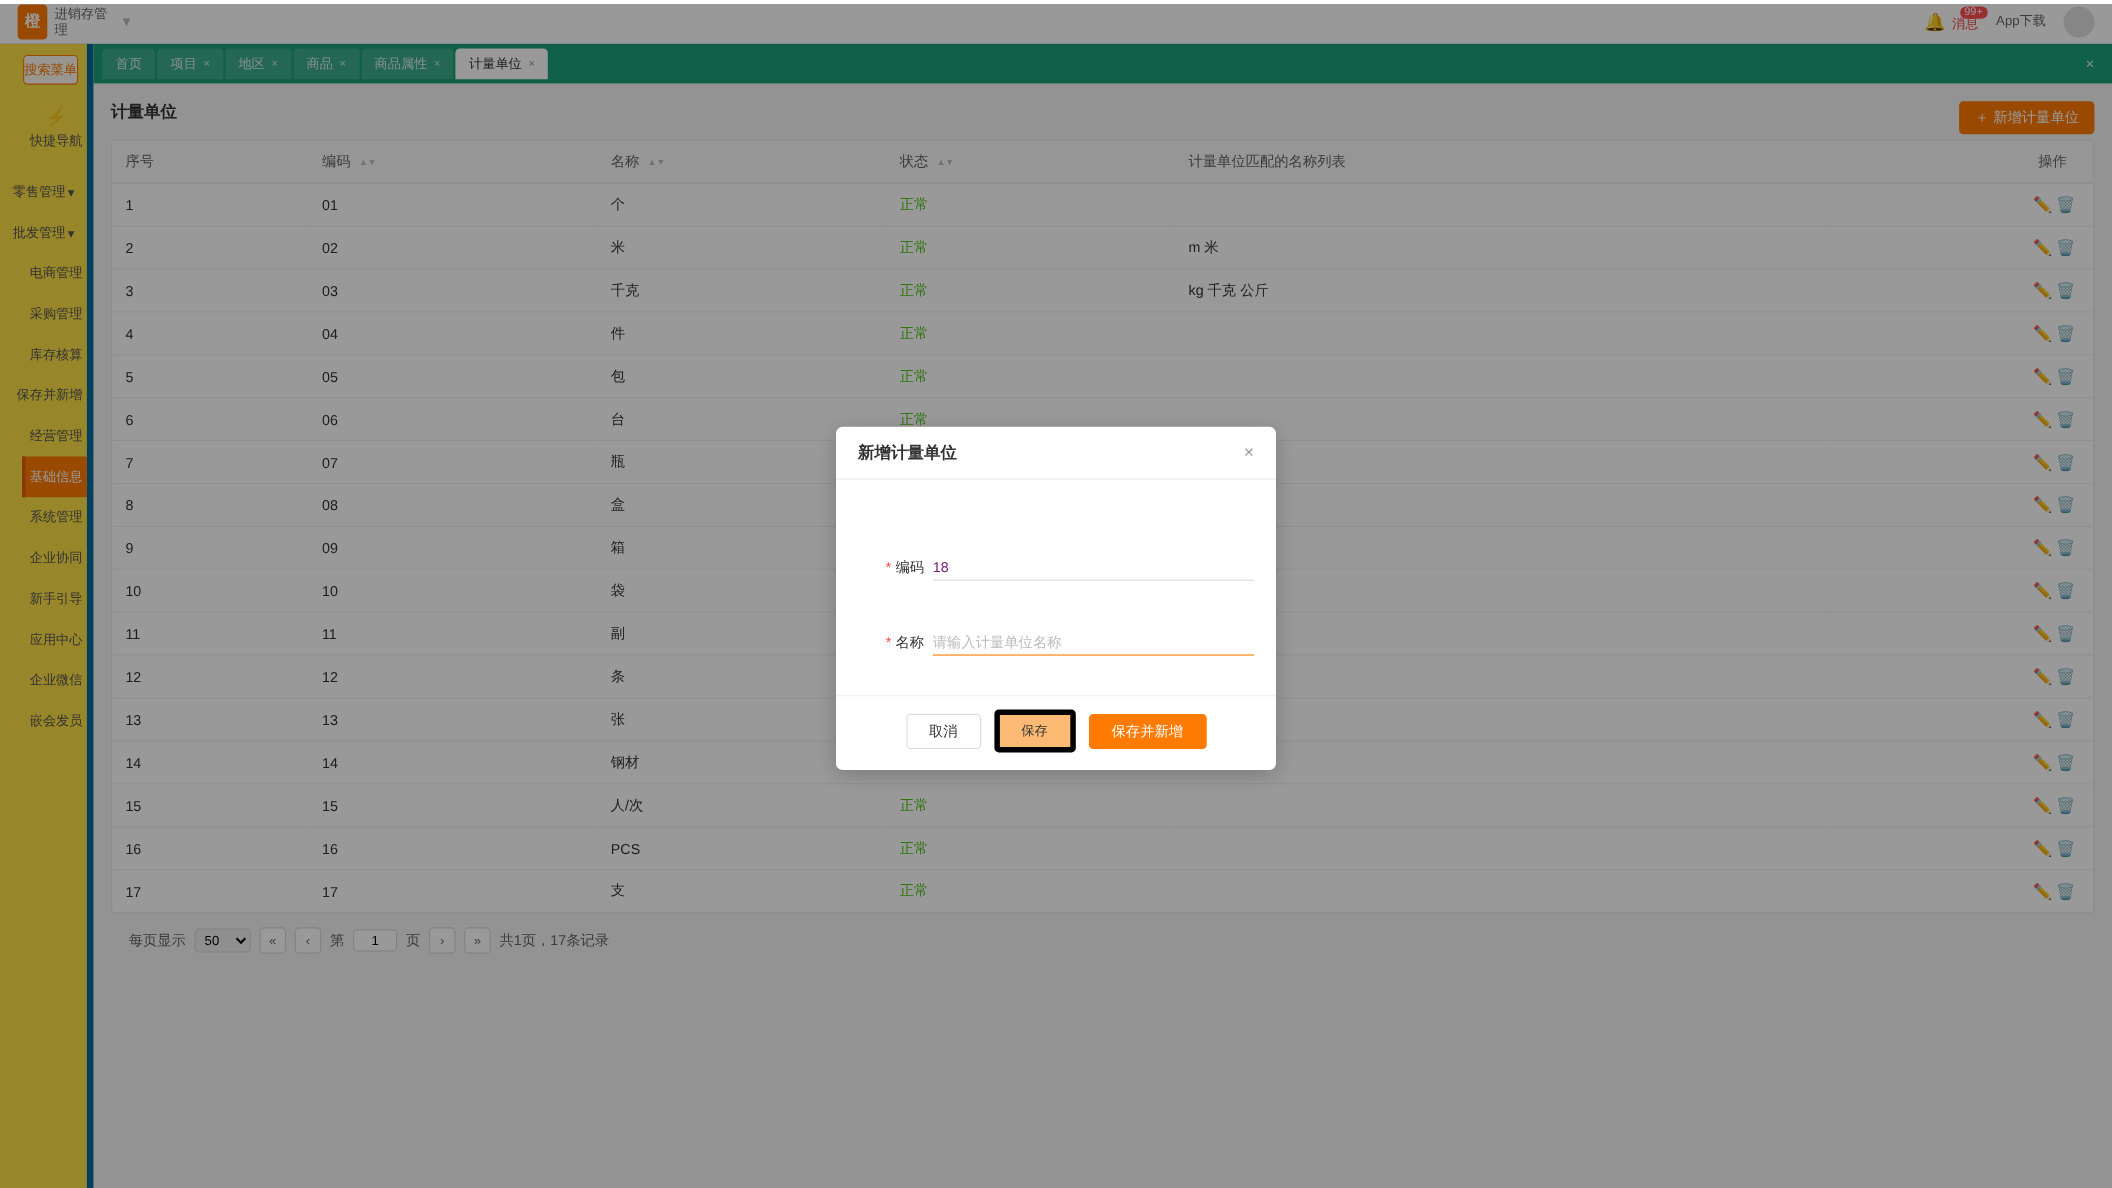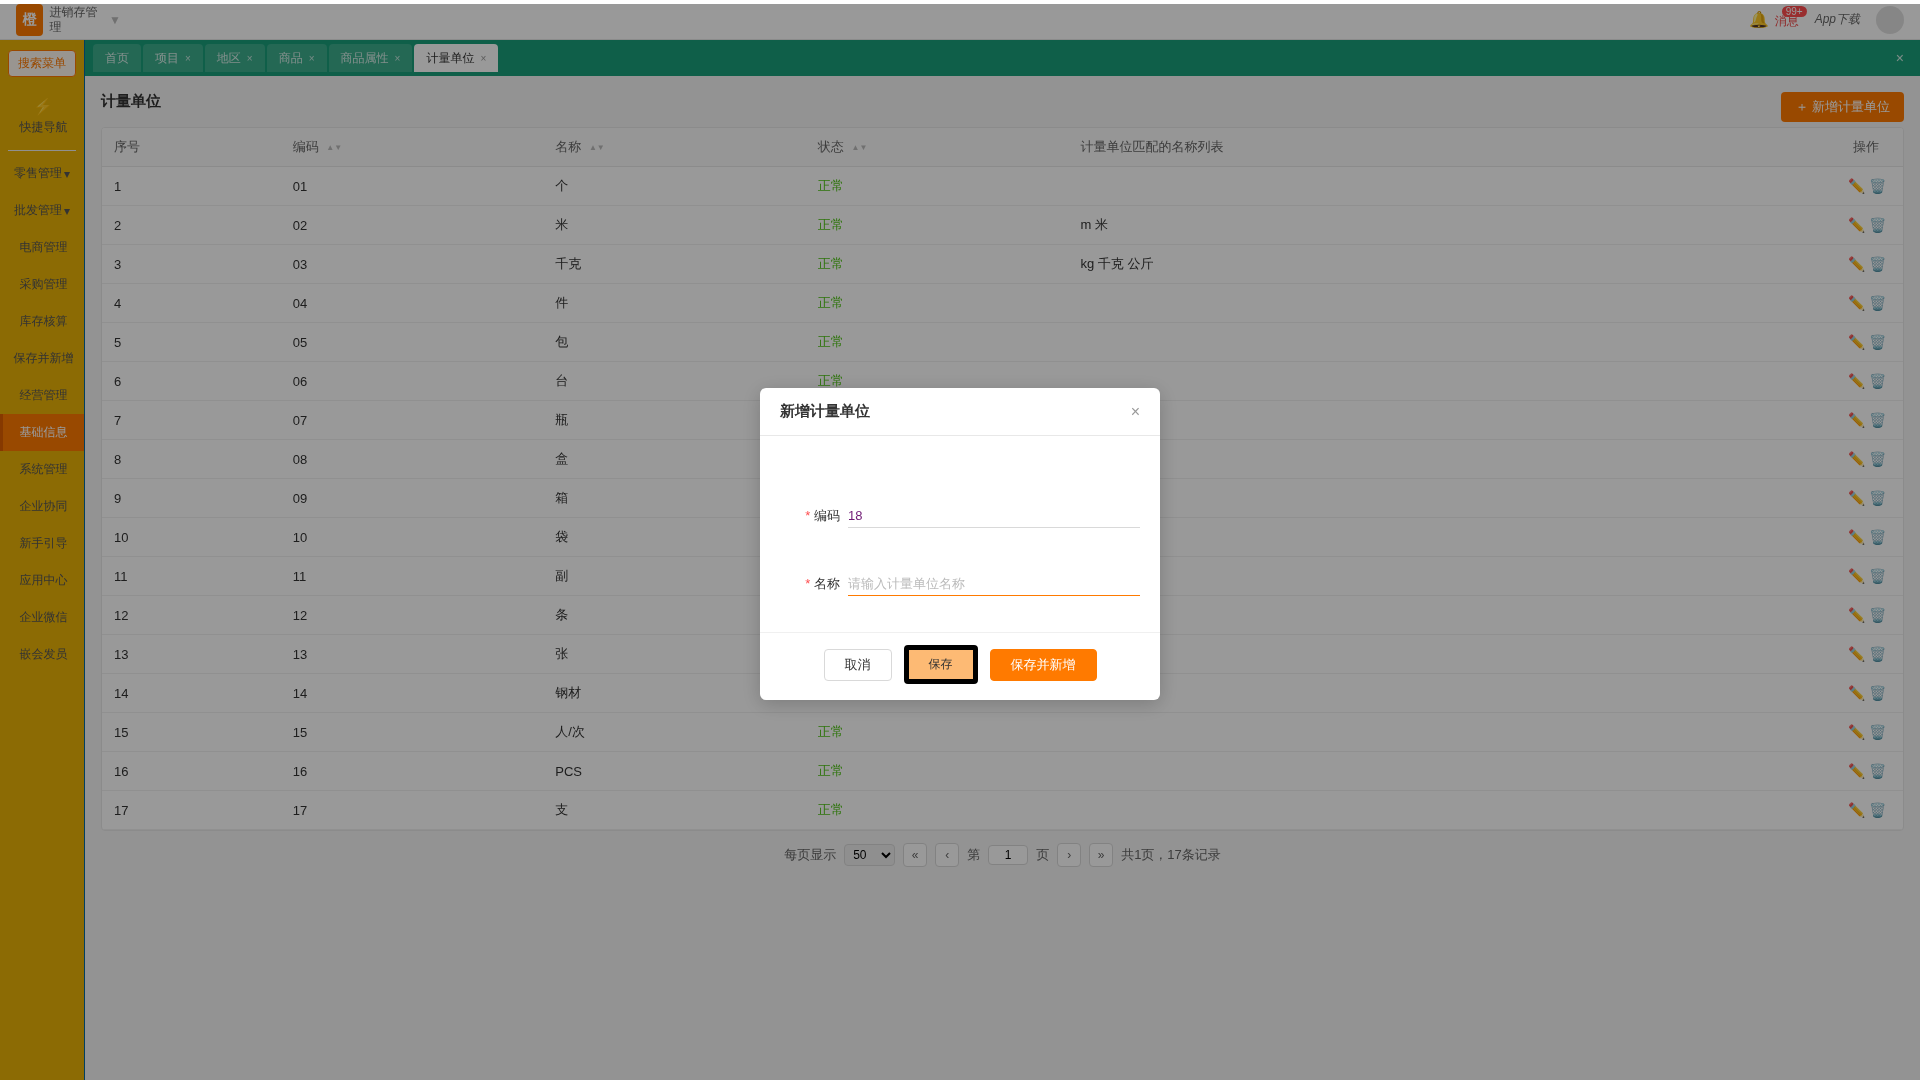--- a/index.html
+++ b/index.html
@@ -7,28 +7,28 @@
 
     
     .topbar { height: 40px; background: #fff; border-bottom: 1px solid #e8e8e8; display: flex; align-items: center; padding: 0 16px; justify-content: space-between; }
     .topbar-left { display: flex; align-items: center; gap: 8px; }
     .logo-area { display: flex; align-items: center; gap: 6px; width: 85px; }
     .logo-icon { width: 32px; height: 32px; background: #ff7a00; border-radius: 4px; display: flex; align-items: center; justify-content: center; color: white; font-weight: bold; font-size: 14px; }
     .logo-text { font-size: 12px; color: #666; line-height: 1.2; }
     .topbar-right { display: flex; align-items: center; gap: 16px; }
     .topbar-badge { position: relative; cursor: pointer; }
     .badge-num { position: absolute; top: -4px; right: -8px; background: #ff4d4f; color: white; border-radius: 8px; font-size: 10px; padding: 0 4px; min-width: 16px; text-align: center; }
-    .topbar-app { color: #666; font-size: 12px; cursor: pointer; font-style: italic; }
+    .topbar-app { color: #666; font-size: 12px; cursor: pointer; }
     .topbar-avatar { width: 28px; height: 28px; background: #e0e0e0; border-radius: 50%; }
 
     
     .layout { display: flex; flex: 1; overflow: hidden; }
 
     
-    .sidebar { width: 85px; background: #eab308; border-right: 1px solid #0369a1; display: flex; flex-direction: column; overflow-y: auto; }
+    .sidebar { width: 85px; background: #fde047; border-right: 6px solid #0369a1; display: flex; flex-direction: column; overflow-y: auto; align-items: flex-end; }
     .sidebar-search { padding: 10px 8px; }
     .sidebar-search-btn { width: 100%; background: #fff9f0; border: 1px solid #ff7a00; border-radius: 4px; color: #ff7a00; font-size: 12px; padding: 4px 0; cursor: pointer; text-align: center; }
     .sidebar-item { display: flex; flex-direction: column; align-items: center; padding: 10px 4px; cursor: pointer; color: #555; font-size: 12px; gap: 3px; border-left: 3px solid transparent; }
     .sidebar-item.active { background: #ff7a00; color: white; border-left: 3px solid #e06000; }
     .sidebar-item .si-icon { font-size: 16px; }
     .sidebar-item-with-arrow { display: flex; align-items: center; width: 100%; justify-content: center; padding: 10px 4px; cursor: pointer; font-size: 12px; color: #555; gap: 2px; }
     .sidebar-divider { height: 1px; background: #f0f0f0; margin: 4px 8px; }
 
     
     .main { flex: 1; display: flex; flex-direction: column; overflow: hidden; }
@@ -52,21 +52,21 @@
     thead tr { background: #fafafa; }
     thead th { padding: 10px 12px; text-align: left; color: #666; font-weight: normal; border-bottom: 1px solid #e8e8e8; white-space: nowrap; }
     thead th .sort-arrows { display: inline-flex; flex-direction: column; margin-left: 4px; font-size: 8px; color: #bbb; line-height: 1; vertical-align: middle; }
     tbody tr { border-bottom: 1px solid #f0f0f0; }
     tbody td { padding: 10px 12px; color: #333; }
     .status-normal { color: #52c41a; }
     .action-edit { color: #666; cursor: pointer; font-size: 14px; }
     .action-del { color: #666; cursor: pointer; font-size: 14px; }
 
     
-    .pagination { display: flex; align-items: center; justify-content: center; padding: 12px 16px; gap: 8px; font-size: 13px; color: #666; }
+    .pagination { display: flex; align-items: center; justify-content: flex-start; padding: 12px 16px; gap: 8px; font-size: 13px; color: #666; }
     .pagination select { border: 1px solid #d9d9d9; border-radius: 4px; padding: 2px 4px; font-size: 12px; }
     .pag-btn { width: 24px; height: 24px; border: 1px solid #d9d9d9; border-radius: 4px; background: #fff; cursor: pointer; display: flex; align-items: center; justify-content: center; font-size: 12px; color: #666; }
     .pag-input { width: 40px; border: 1px solid #d9d9d9; border-radius: 4px; text-align: center; padding: 2px 4px; font-size: 12px; }
 
     
     .modal-overlay { position: fixed; top: 4px; left: 0; width: 100%; height: 100%; background: rgba(0,0,0,0.4); z-index: 100; display: flex; align-items: center; justify-content: center; }
     .modal { background: #fff; border-radius: 6px; width: 400px; box-shadow: 0 4px 20px rgba(0,0,0,0.2); overflow: hidden; }
     .modal-header { padding: 14px 20px; border-bottom: 1px solid #e8e8e8; display: flex; align-items: center; justify-content: space-between; }
     .modal-title { font-size: 15px; font-weight: bold; color: #333; }
     .modal-close { cursor: pointer; color: #999; font-size: 16px; }

